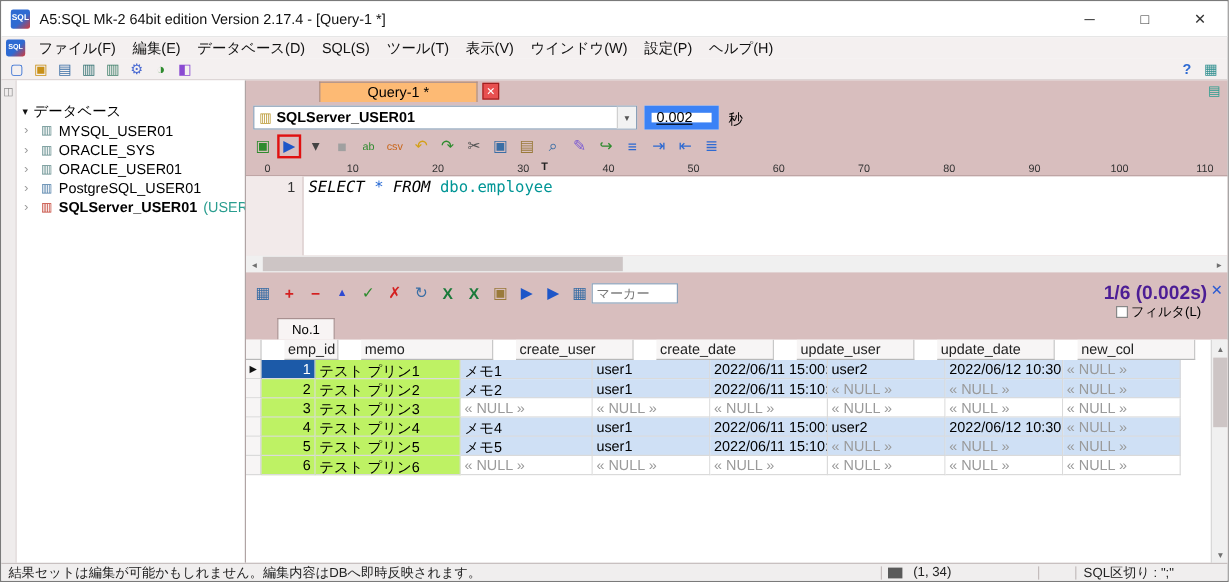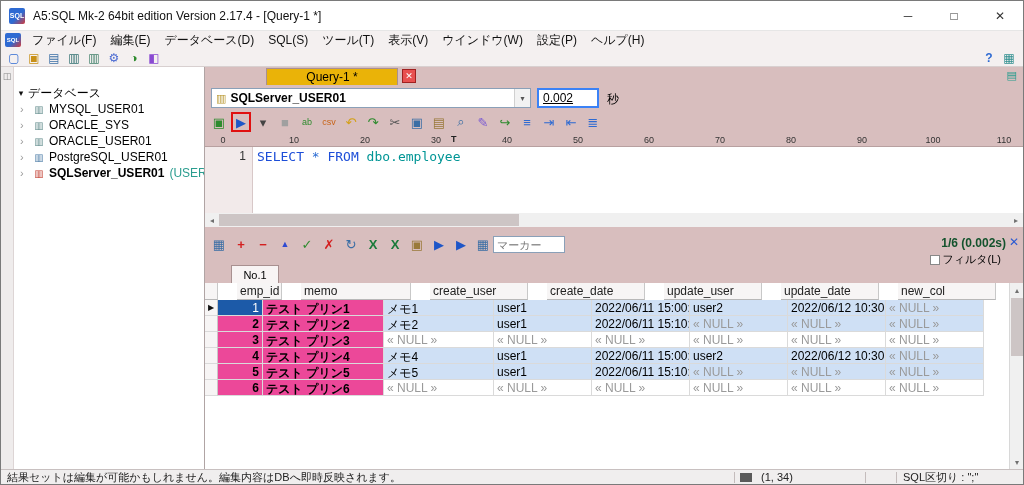--- a/index.html
+++ b/index.html
@@ -34,71 +34,71 @@
   .tw { width:14px; text-align:center; color:#111; font-size:9px; flex:0 0 auto; }
   .chev { width:12px; margin-left:6px; color:#9a9a9a; font-size:11px; flex:0 0 auto; }
   .dbic { width:14px; text-align:center; font-size:10px; flex:0 0 auto; }
   .tlabel { margin-left:3px; }
   .tsuffix { margin-left:5px; color:#2a9d8f; }
 
   
   .querypanel { position:absolute; left:204px; top:66px; right:0; bottom:15px; background:#d8bebe; }
 
   .tabrow { position:absolute; left:0; top:0; right:0; height:18px; }
-  .qtab { position:absolute; left:61px; top:1px; width:132px; height:17px; background:#eab308; border:1px solid #a89090; border-bottom:none; font-size:12px; display:flex; align-items:center; justify-content:center; }
+  .qtab { position:absolute; left:61px; top:1px; width:132px; height:17px; background:#fdba74; border:1px solid #a89090; border-bottom:none; font-size:12px; display:flex; align-items:center; justify-content:center; }
   .tab-close { position:absolute; left:197px; top:2px; width:14px; height:14px; background:#e85050; border:1px solid #a02020; color:#fff; font-size:9px; line-height:12px; text-align:center; }
   .tabrow-icon { position:absolute; right:6px; top:2px; font-size:11px; color:#2a9d8f; }
 
   .comborow { position:absolute; left:0; top:18px; right:0; height:26px; }
   .db-combo { position:absolute; left:6px; top:3px; width:320px; height:20px; background:#fff; border:1px solid #8aa0b8; display:flex; align-items:center; font-size:12px; }
   .db-combo .dbicon { margin:0 4px; color:#b8962e; font-size:11px; }
   .db-name { font-weight:bold; }
   .combo-arrow { margin-left:auto; width:16px; height:100%; display:flex; align-items:center; justify-content:center; color:#555; font-size:8px; border-left:1px solid #d0d0d0; background:#f2f2f2; }
-  .time-box { position:absolute; left:332px; top:3px; width:62px; height:20px; background:#fff; border:2px solid #3b82f6; font-size:12px; display:flex; align-items:center; padding-left:4px;text-decoration:underline; }
+  .time-box { position:absolute; left:332px; top:3px; width:62px; height:20px; background:#fff; border:6px solid #3b82f6; font-size:12px; display:flex; align-items:center; padding-left:4px;text-decoration:underline; }
   .time-unit { position:absolute; left:402px; top:6px; font-size:12px; }
 
   .sqltoolbar { position:absolute; left:0; top:44px; right:0; height:22px; display:flex; align-items:center; padding-left:4px; }
   .sicon { width:20px; height:20px; margin-right:2px; display:flex; align-items:center; justify-content:center; font-size:13px; flex:0 0 auto; }
   .sicon.hl { border:2px solid #e01010; }
 
   .ruler { position:absolute; left:0; top:66px; right:0; height:14px; border-bottom:1px solid #b8a0a0; font-size:9px; color:#333; }
   .ruler-num { position:absolute; top:2px; width:24px; text-align:center; }
   .tmark { position:absolute; left:246px; top:1px; font-size:9px; font-weight:bold; color:#222; }
 
   .editor { position:absolute; left:0; top:80px; right:0; height:66px; background:#fff; }
   .gutter { position:absolute; left:0; top:0; width:48px; height:100%; background:#f2eaea; border-right:1px solid #d8c8c8; font-size:12px; color:#333; text-align:right; padding:2px 6px 0 0; }
   .code { position:absolute; left:52px; top:2px; font-family:"DejaVu Sans Mono","Liberation Mono",monospace; font-size:13px; white-space:pre; }
-  .tok-keyword { color:#1d4ed8; }
+  .tok-keyword { color:#000000;font-style:italic; }
   .tok-operator { color:#2b6cd4; }
   .tok-identifier { color:#009595; }
   .tok-plain { color:#000; }
 
   .hscroll { position:absolute; left:0; top:146px; right:0; height:14px; background:#f0f0f0; }
   .hs-arrow { position:absolute; top:0; width:14px; height:14px; color:#707070; font-size:8px; display:flex; align-items:center; justify-content:center; }
   .hs-thumb { position:absolute; left:14px; top:1px; width:300px; height:12px; background:#cdc5c5; }
 
   .resultsbar { position:absolute; left:0; top:166px; right:0; height:30px; }
   #results-icons { position:absolute; left:4px; top:1px; display:flex; align-items:center; }
   .marker-input { position:absolute; left:288px; top:3px; width:72px; height:17px; font-size:11px; border:1px solid #8aa0b8; padding:0 3px; font-family:inherit; }
-  .result-count { position:absolute; right:17px; top:3px; font-size:12px; font-weight:bold; color:#14532d; }
+  .result-count { position:absolute; right:17px; top:3px; font-size:16px; font-weight:bold; color:#4c1d95; }
   .filter { position:absolute; right:22px; top:19px; font-size:11px; display:flex; align-items:center; gap:3px; }
   .filter .box { width:10px; height:10px; border:1px solid #888; background:#fff; }
   .result-close { position:absolute; right:2px; top:2px; width:14px; height:14px; color:#2a5ad2; font-weight:bold; font-size:12px; text-align:center; line-height:14px; }
 
   .rtabs { position:absolute; left:0; top:196px; right:0; height:20px; }
   .rtab { position:absolute; left:26px; top:2px; width:48px; height:18px; background:#f8f4f4; border:1px solid #a89090; border-bottom:none; font-size:11px; display:flex; align-items:center; justify-content:center; }
 
   .grid { position:absolute; left:0; top:216px; right:0; bottom:0; background:#fff; font-size:12px; }
   .grid-inner { position:absolute; left:0; top:0; width:804px; height:100%; overflow:hidden; }
   .grow { display:flex; height:16px; }
   .grow.gheader { height:17px;gap:19px; }
   .gcell { border-right:1px solid #dadada; border-bottom:1px solid #dadada; padding:1px 3px; white-space:nowrap; overflow:hidden; flex:0 0 auto; }
   .ghcell { background:#f7f5f5; border-right:1px solid #c8c8c8; border-bottom:1px solid #b8b8b8; color:#222; }
   .c-ind { width:13px; padding:0; text-align:center; background:#f7f5f5; border-right:1px solid #c8c8c8; font-size:8px; line-height:15px; color:#111; }
-  .c-yellow { background:#ec4899;font-weight:bold; }
+  .c-yellow { background:#bef264; }
   .c-blue { background:#cfe0f5; }
   .c-white { background:#fff; }
   .c-num { text-align:right; }
   .c-null { color:#9a9a9a; }
   .c-sel { background:#1c5aa8; color:#fff; }
   .vscroll { position:absolute; right:0; top:0; width:14px; height:100%; background:#f0f0f0; border-left:1px solid #d8d8d8; }
   .vs-arrow { position:absolute; left:0; width:14px; height:14px; color:#707070; font-size:8px; display:flex; align-items:center; justify-content:center; }
   .vs-thumb { position:absolute; left:1px; top:15px; width:12px; height:58px; background:#cdc5c5; }
 
   .statusbar { position:absolute; left:0; bottom:0; right:0; height:15px; background:#f0eeee; border-top:1px solid #c8c0c0; display:flex; align-items:center; font-size:11px; color:#222; }

